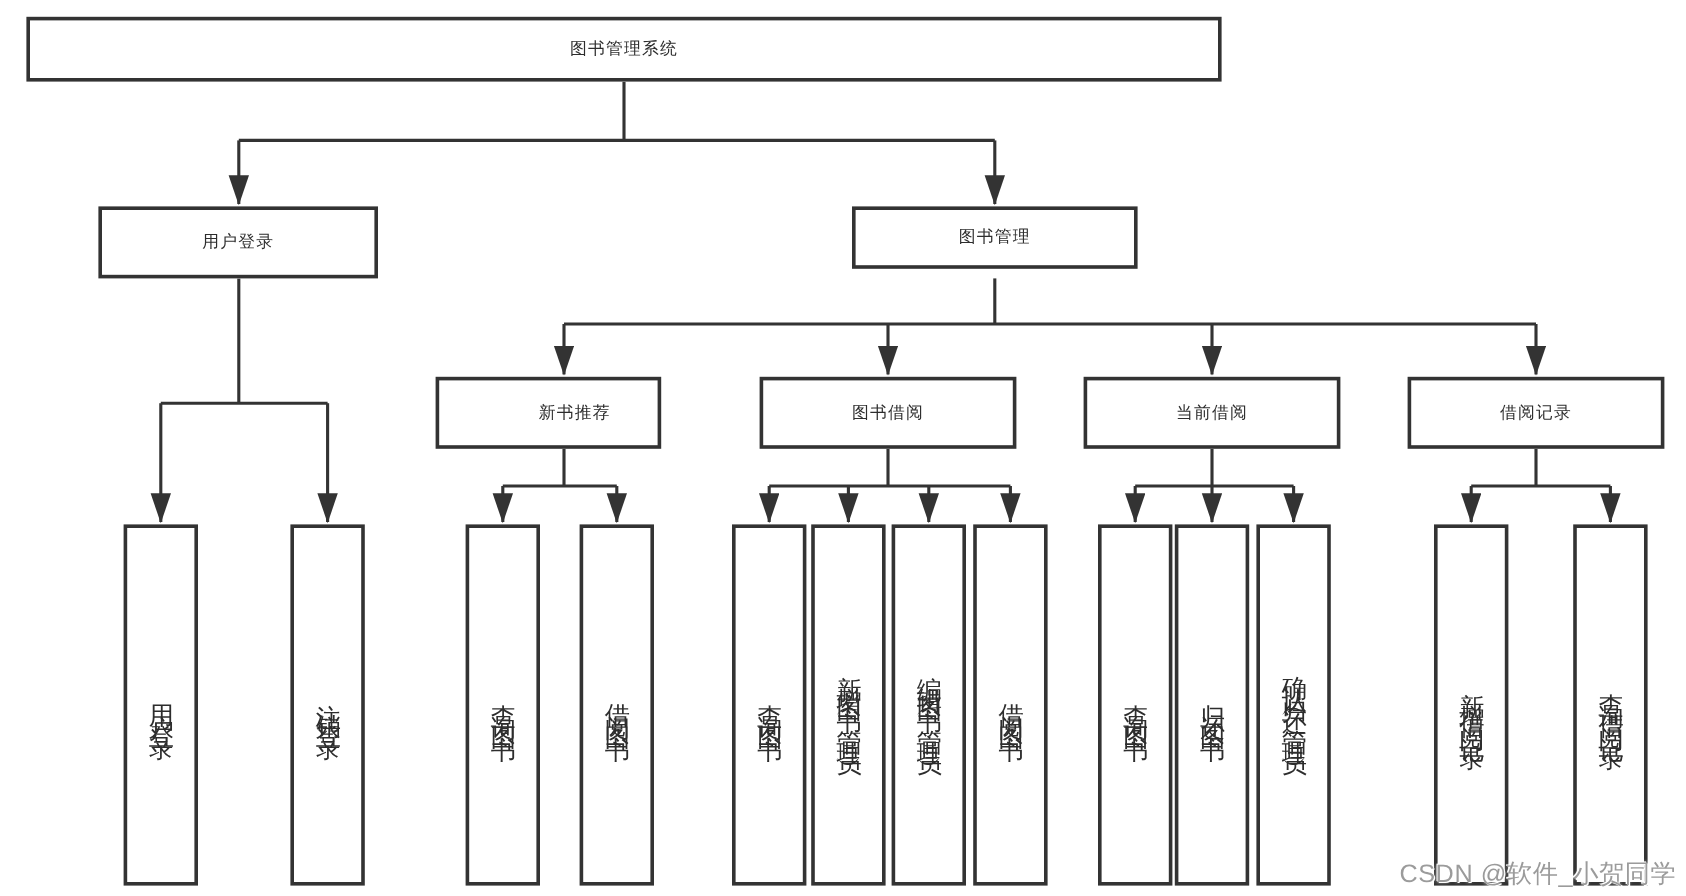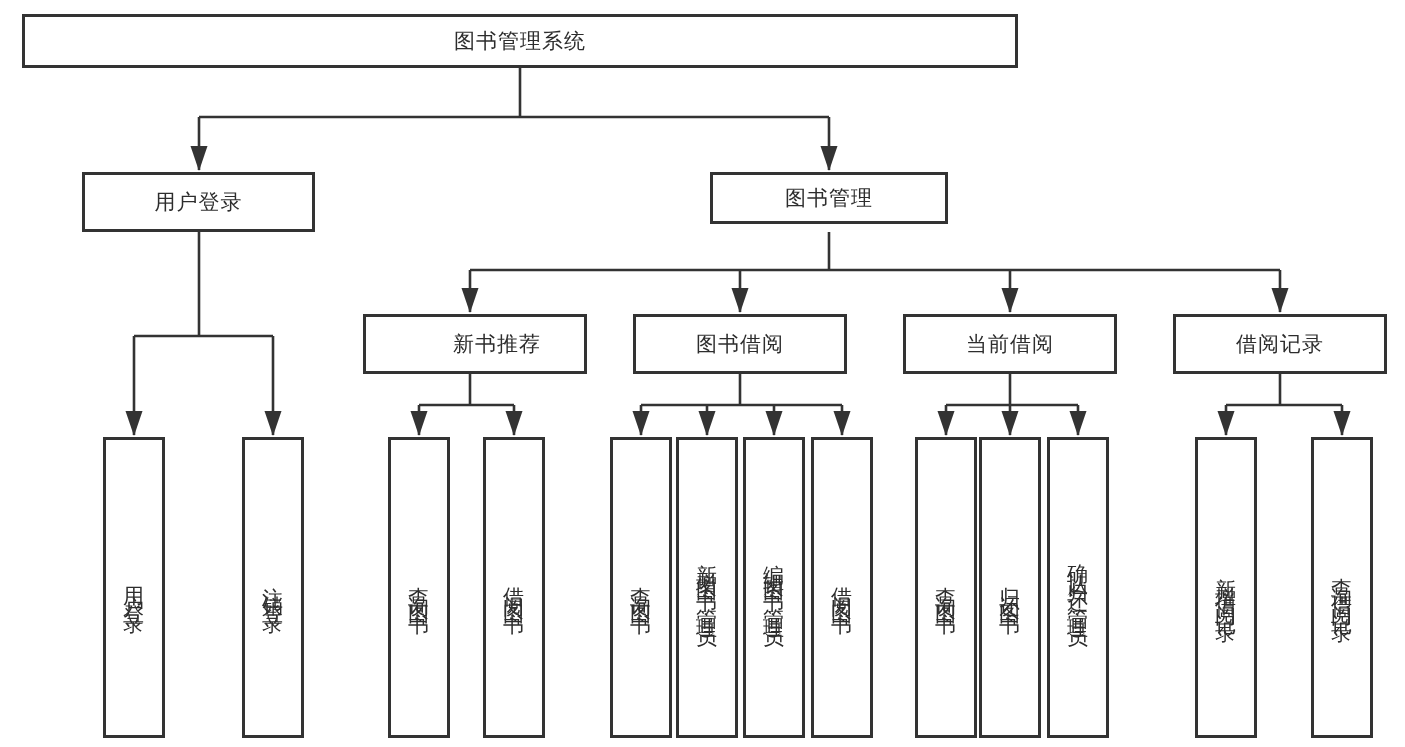--- a/index.html
+++ b/index.html
@@ -10,21 +10,21 @@
     font-family:"Liberation Sans","DejaVu Sans",sans-serif;
     overflow:hidden;
   }
   .stage svg{position:absolute;left:0;top:0;}
   .hbox{
     position:absolute;
     box-sizing:border-box;
     background:#ffffff;
     border:3px solid #333333;
     display:flex;align-items:center;justify-content:center;
-    font-size:21px;color:#2d2d2d;
+    font-size:14px;color:#2d2d2d;
     letter-spacing:1px;
     z-index:2;
   }
   .vbox{
     position:absolute;
     box-sizing:border-box;
     background:#ffffff;
     border:3px solid #333333;
     display:flex;align-items:center;justify-content:center;
     z-index:2;
@@ -100,21 +100,21 @@
       <path d="M1226 405 L1226 435" marker-end="url(#arrow)"></path>
       <path d="M1342 405 L1342 435" marker-end="url(#arrow)"></path>
     </g>
   </svg>
 
   <div class="hbox" style="left:22px;top:14px;width:996px;height:54px;">图书管理系统</div>
 
   <div class="hbox" style="left:82px;top:172px;width:233px;height:60px;">用户登录</div>
   <div class="hbox" style="left:710px;top:172px;width:238px;height:52px;">图书管理</div>
 
-  <div class="hbox" style="left:363px;top:314px;width:224px;height:60px;padding-left:44px;">新书推荐</div>
+  <div class="hbox" style="left:363px;top:314px;width:188px;height:60px;padding-left:44px;">新书推荐</div>
   <div class="hbox" style="left:633px;top:314px;width:214px;height:60px;">图书借阅</div>
   <div class="hbox" style="left:903px;top:314px;width:214px;height:60px;">当前借阅</div>
   <div class="hbox" style="left:1173px;top:314px;width:214px;height:60px;">借阅记录</div>
 
   <div class="vbox" style="left:103px;top:437px;width:62px;height:301px;">
     <span class="vtext">用户登录</span>
   </div>
   <div class="vbox" style="left:242px;top:437px;width:62px;height:301px;">
     <span class="vtext">注销登录</span>
   </div>
@@ -149,14 +149,15 @@
     <span class="vtext">确认归还（管理员）</span>
   </div>
 
   <div class="vbox" style="left:1195px;top:437px;width:62px;height:301px;">
     <span class="vtext">新增借阅记录</span>
   </div>
   <div class="vbox" style="left:1311px;top:437px;width:62px;height:301px;">
     <span class="vtext">查询借阅记录</span>
   </div>
 
+  <div class="watermark">CSDN @软件_小贺同学</div>
 
 </div>
 
 </body></html>

